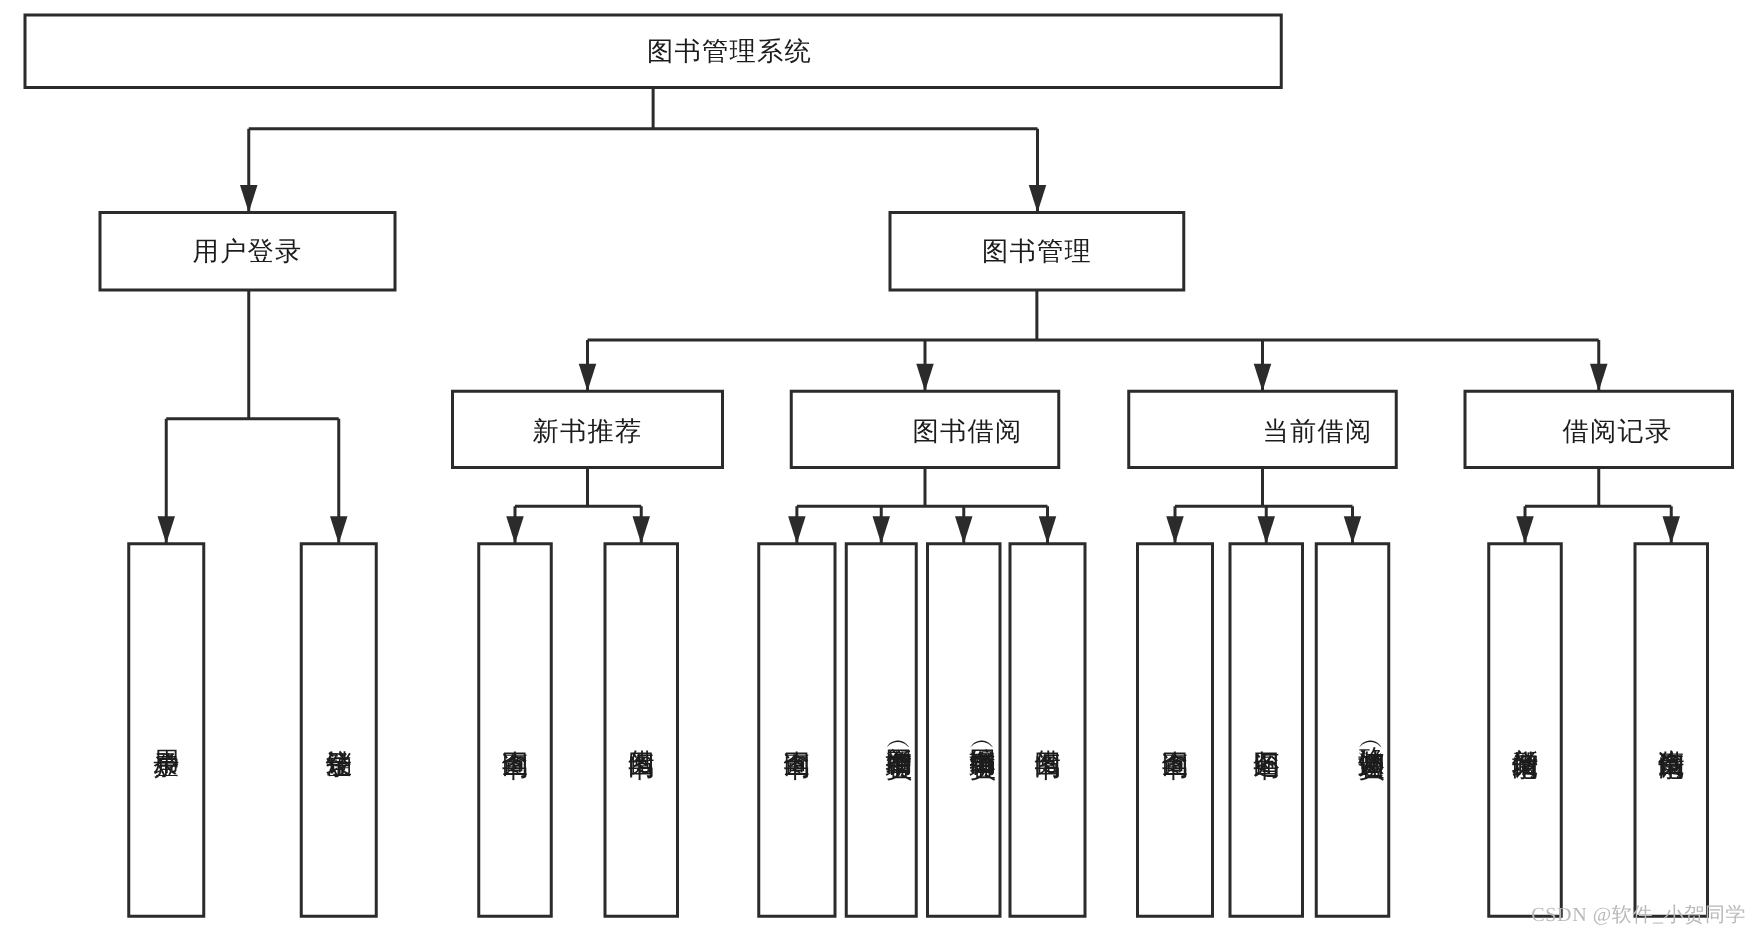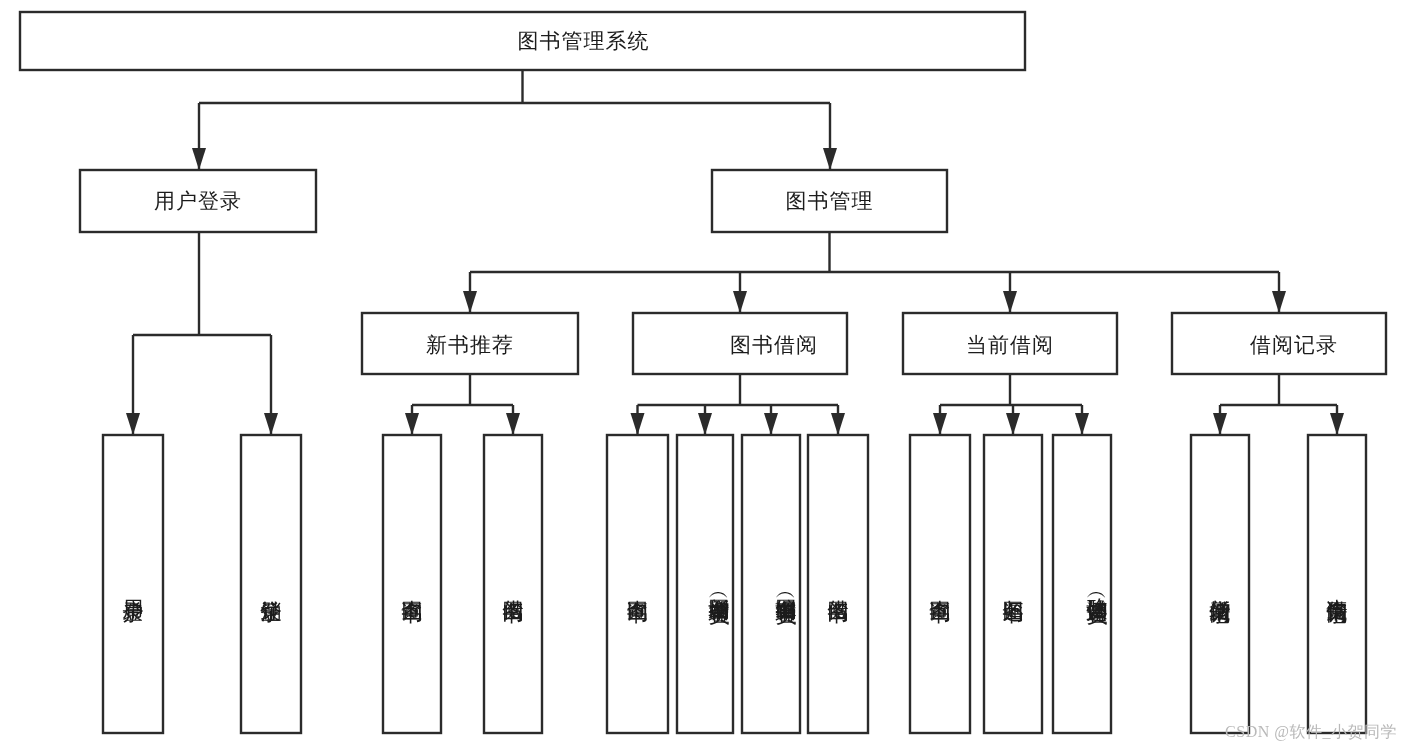--- a/index.html
+++ b/index.html
@@ -117,21 +117,21 @@
       </g>
   </svg>
 
   <div class="horiz-text-wrap" style="left:20px;top:12px;width:1127px;height:58px;">图书管理系统</div>
 
   <div class="horiz-text-wrap" style="left:80px;top:170px;width:236px;height:62px;">用户登录</div>
   <div class="horiz-text-wrap" style="left:362px;top:316px;width:216px;height:58px;">新书推荐</div>
 
   <div class="horiz-text-wrap" style="left:712px;top:170px;width:235px;height:62px;">图书管理</div>
   <div class="horiz-text-wrap" style="left:633px;top:316px;width:214px;height:58px;margin-left:34px;">图书借阅</div>
-  <div class="horiz-text-wrap" style="left:903px;top:316px;width:214px;height:58px;">当前借阅</div>
+  <div class="horiz-text-wrap" style="left:947px;top:316px;width:214px;height:58px;">当前借阅</div>
   <div class="horiz-text-wrap" style="left:1172px;top:316px;width:214px;height:58px;padding-left:15px;">借阅记录</div>
 
   <div class="vert-text-wrap" style="left:103px;top:437px;width:60px;height:296px;align-items:center;">用户登录</div>
   <div class="vert-text-wrap" style="left:241px;top:437px;width:60px;height:296px;align-items:center;">注销登录</div>
 
   <div class="vert-text-wrap" style="left:383px;top:437px;width:58px;height:296px;align-items:center;">查询图书</div>
   <div class="vert-text-wrap" style="left:484px;top:437px;width:58px;height:296px;align-items:center;">借阅图书</div>
 
   <div class="vert-text-wrap" style="left:607px;top:437px;width:61px;height:296px;align-items:center;">查询图书</div>
   <div class="vert-text-wrap" style="left:677px;top:437px;width:56px;height:296px;align-items:flex-start;">新增图书（管理员）</div>

